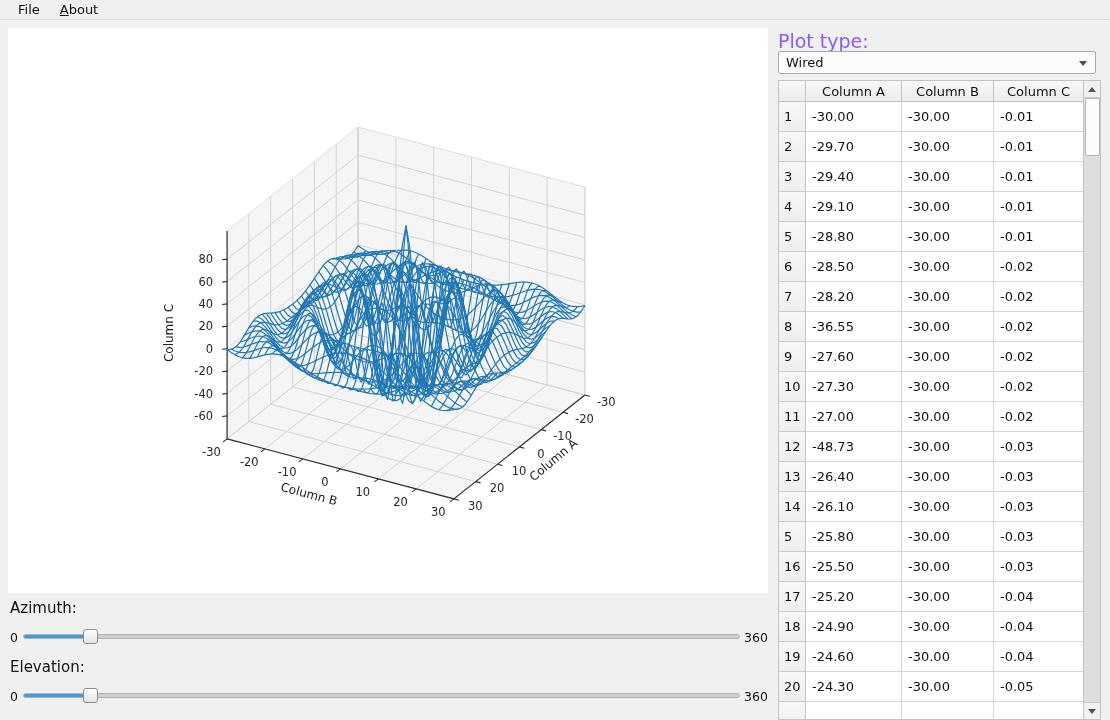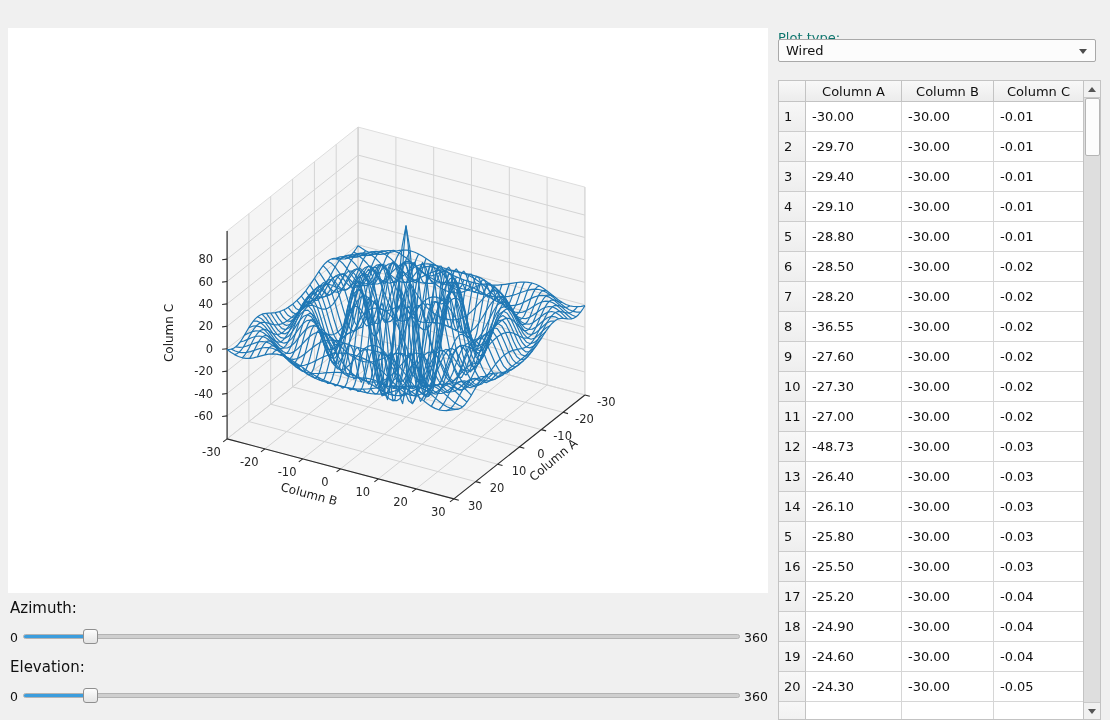--- a/index.html
+++ b/index.html
@@ -16,22 +16,22 @@
   
   .ctrl-label{position:absolute;left:10px;font-size:15px;color:#111;}
   .slider-row{position:absolute;left:8px;width:762px;height:16px;}
   .s-min{position:absolute;left:2px;top:1px;font-size:12.5px;color:#111;}
   .s-max{position:absolute;left:736px;top:1px;font-size:12.5px;color:#111;}
   .s-track{position:absolute;left:15px;top:5px;width:717px;height:5px;background:#cfcfcf;border:1px solid #b3b3b3;border-radius:3px;box-sizing:border-box;}
   .s-fill{position:absolute;left:0;top:0;height:100%;background:#3b9ddd;border-radius:3px 0 0 3px;}
   .s-handle{position:absolute;top:-6px;width:15px;height:15px;background:linear-gradient(#fdfdfd,#e4e4e4);border:1px solid #8f8f8f;border-radius:3px;box-sizing:border-box;}
 
   
-  .pt-label{position:absolute;left:778px;top:30px;font-size:13px;color:#0f766e;}
-  .combo{position:absolute;left:778px;top:39px;width:318px;height:23px;background:#fcfcfc;border:1px solid #a9a9a9;border-radius:2px;box-sizing:border-box;font-size:13px;color:#111;display:flex;align-items:center;padding-left:7px;}
+  .pt-label{position:absolute;left:778px;top:30px;font-size:19px;color:#8b5cf6;}
+  .combo{position:absolute;left:778px;top:51px;width:318px;height:23px;background:#fcfcfc;border:1px solid #a9a9a9;border-radius:2px;box-sizing:border-box;font-size:13px;color:#111;display:flex;align-items:center;padding-left:7px;}
   .combo-arrow{position:absolute;right:8px;top:9px;width:0;height:0;border-left:4.5px solid transparent;border-right:4.5px solid transparent;border-top:5px solid #4d4d4d;}
 
   
   .table{position:absolute;left:778px;top:80px;width:306px;height:640px;background:#fff;border:1px solid #c3c3c3;box-sizing:border-box;overflow:hidden;}
   .trow{display:grid;grid-template-columns:27px 96px 92px 1fr;height:30px;box-sizing:border-box;}
   .trow.thead{height:21px;}
   .hcell{background:linear-gradient(#f8f8f8,#ececec);border-right:1px solid #c3c3c3;border-bottom:1px solid #c3c3c3;font-size:13px;color:#111;display:flex;align-items:center;justify-content:center;box-sizing:border-box;}
   .hcell:last-child{border-right:none;}
   .rnum{background:linear-gradient(#f7f7f7,#eeeeee);border-right:1px solid #c3c3c3;border-bottom:1px solid #cccccc;font-size:13px;color:#111;display:flex;align-items:center;padding-left:5px;box-sizing:border-box;}
   .tcell{background:#fff;border-right:1px solid #d6d6d6;border-bottom:1px solid #d6d6d6;font-size:13px;color:#111;display:flex;align-items:center;padding-left:6px;box-sizing:border-box;}
@@ -44,20 +44,24 @@
   .sb-btn.down{bottom:0;border-top:1px solid #c9c9c9;}
   .tri-up{width:0;height:0;border-left:4px solid transparent;border-right:4px solid transparent;border-bottom:5px solid #555;}
   .tri-down{width:0;height:0;border-left:4px solid transparent;border-right:4px solid transparent;border-top:5px solid #555;}
   .sb-thumb{position:absolute;left:1px;top:17px;width:13px;height:56px;background:#fcfcfc;border:1px solid #b5b5b5;border-radius:2px;}
 </style>
 </head>
 <body>
 
 <div class="window">
 
+  <div class="menubar">
+    <div class="menu-item"><span>File</span></div>
+    <div class="menu-item"><span class="u">A</span><span>bout</span></div>
+  </div>
 
   <div class="canvas">
     <svg id="plot3d" width="760" height="565" viewBox="0 0 760 565">
         <g fill="#f5f5f5" stroke="#dedede" stroke-width="1">
           <polygon points="219.1,410.9 350.1,307.0 350.1,99.1 219.1,203.0"></polygon>
           <polygon points="350.1,307.0 576.9,367.0 576.9,159.1 350.1,99.1"></polygon>
           <polygon points="219.1,410.9 350.1,307.0 576.9,367.0 445.9,470.9"></polygon>
         </g>
         <g stroke="#d4d4d4" stroke-width="1" fill="none">
           <line x1="219.1" y1="231.1" x2="350.1" y2="127.1"></line>

